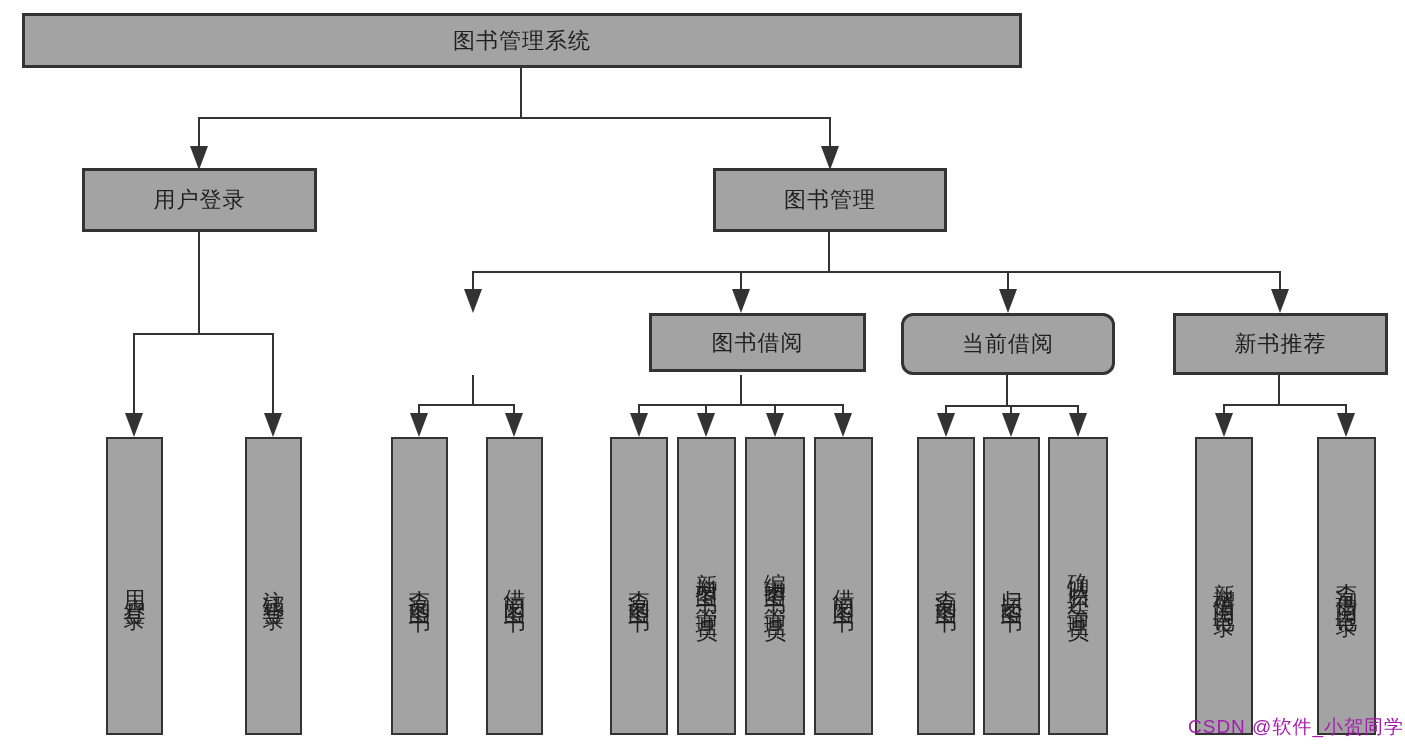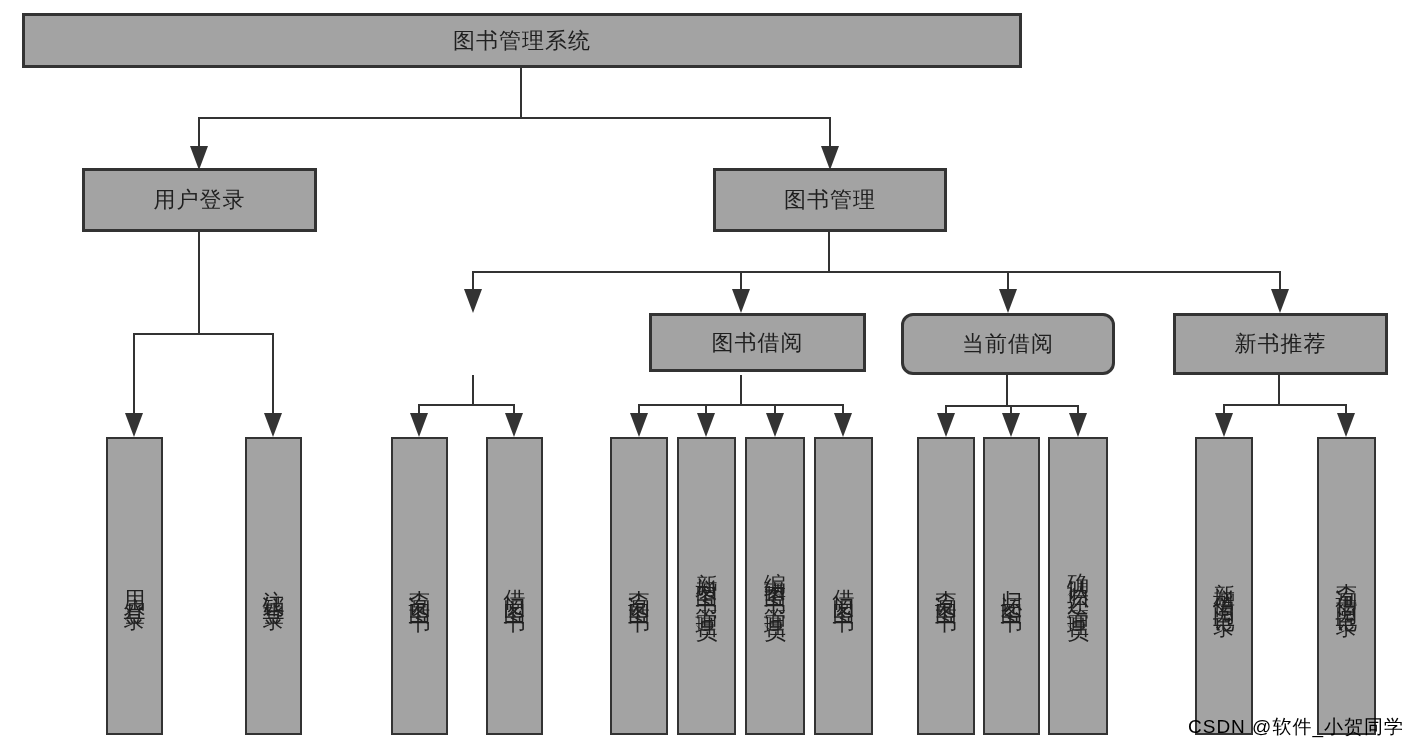--- a/index.html
+++ b/index.html
@@ -51,21 +51,21 @@
     border-left: 9px solid transparent;
     border-right: 9px solid transparent;
     border-top: 24px solid #333333;
     z-index: 1;
   }
   .watermark {
     position: absolute;
     left: 1188px;
     top: 714px;
     font-size: 19px;
-    color: #000000;
+    color: #a21caf;
     letter-spacing: 1px;
     z-index: 5;
     white-space: nowrap;
   }
 </style>
 </head>
 <body>
 
 <div class="canvas">
 

